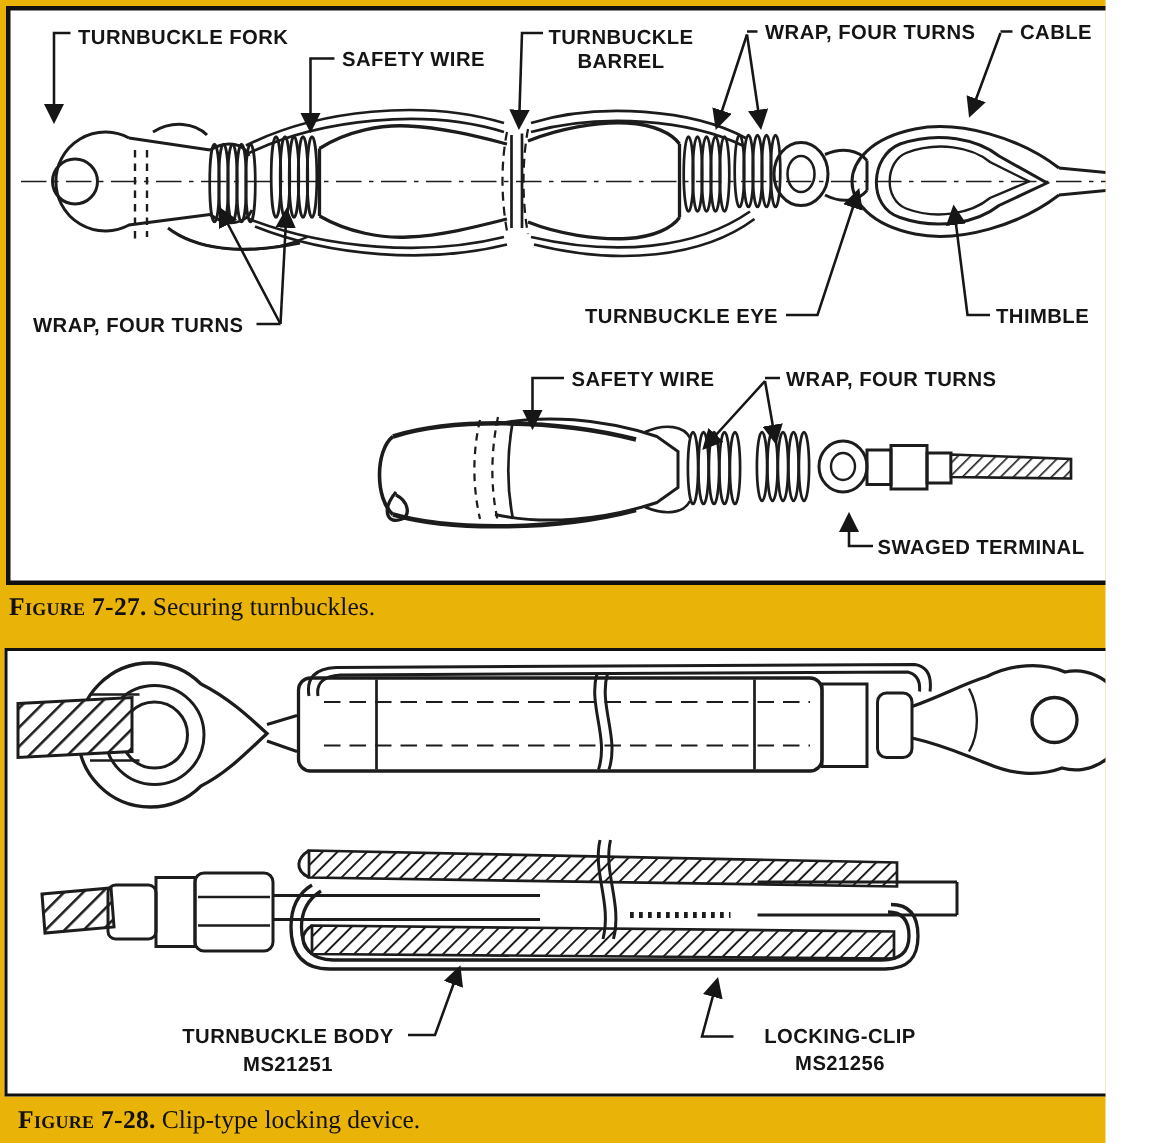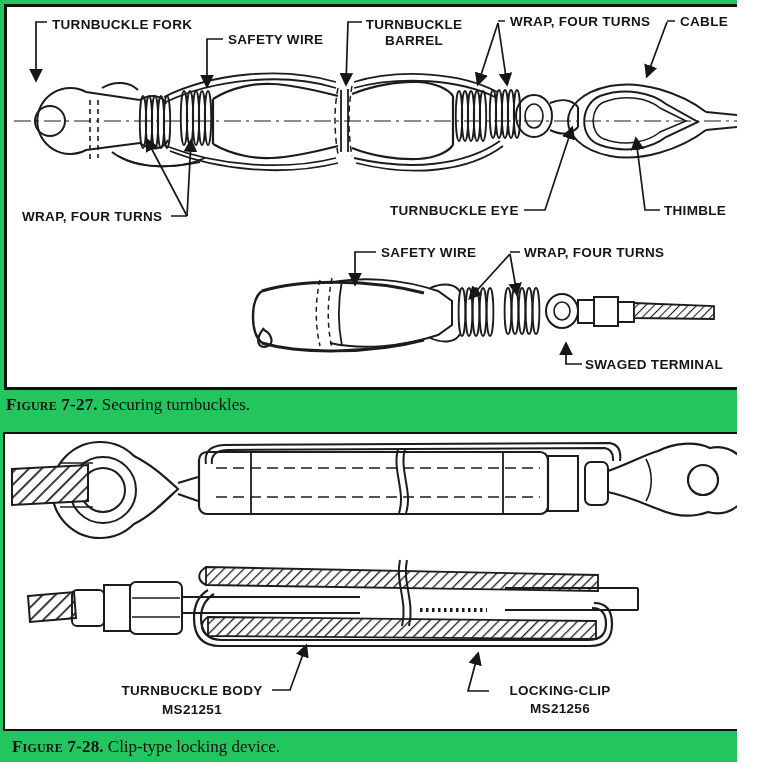--- a/index.html
+++ b/index.html
@@ -1,16 +1,16 @@
 <!DOCTYPE html>
 <html><head>
 <meta charset="utf-8">
 <style>
   html,body{margin:0;padding:0;background:#ffffff;}
-  .page{position:relative;width:737px;height:762px;background:#22c55e;overflow:hidden;
+  .page{position:relative;width:737px;height:762px;background:#eab308;overflow:hidden;
         font-family:"Liberation Sans",sans-serif;}
   .figbox{position:absolute;background:#ffffff;border:3px solid #111;box-sizing:border-box;}
   #box1{left:4px;top:4px;width:753px;height:386px;}
   #box2{left:3px;top:432px;width:757px;height:299px;border-width:2px;}
   svg{position:absolute;left:0;top:0;}
   .figcap{position:absolute;font-family:"Liberation Serif",serif;font-size:17px;color:#111;
           white-space:nowrap;}
   #cap1{left:6px;top:395px;text-align:center;}
   #cap2{left:12px;top:737px;}
   .fig-num{font-weight:bold;font-variant:small-caps;letter-spacing:0.2px;}

